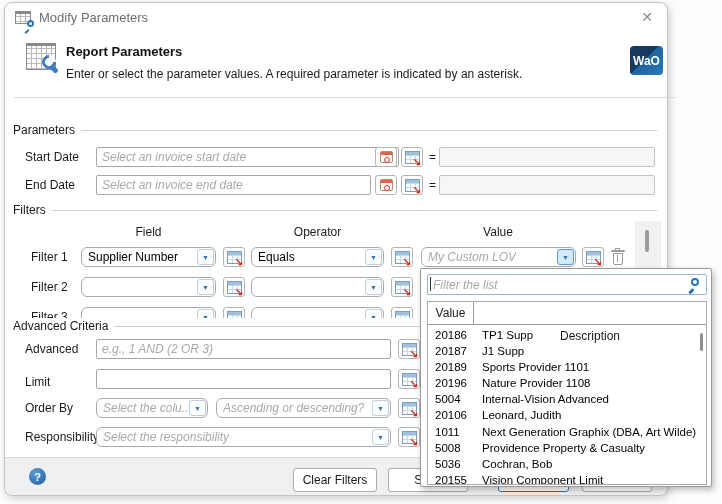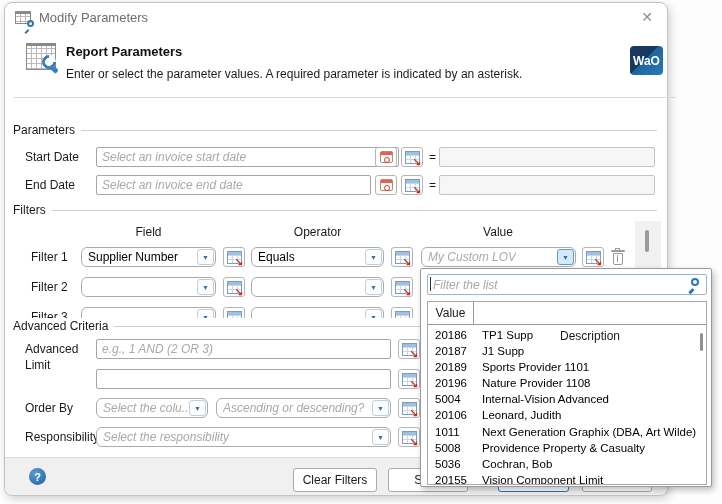--- a/index.html
+++ b/index.html
@@ -306,21 +306,21 @@
 
   <div class="lbl" style="left:20px; top:336px">Advanced</div>
   <input class="inp" style="left: 91px; top: 336px; width: 295px;" placeholder="e.g., 1 AND (2 OR 3)">
   <span class="ico-btn" style="left:393px; top:336px">
     <span class="tbl-ico">
         <span class="g-lines"></span>
         <span class="red-arw">↘</span>
       </span>
   </span>
 
-  <div class="lbl" style="left:20px; top:352px">Limit</div>
+  <div class="lbl" style="left:20px; top:369px">Limit</div>
   <input class="inp" style="left: 91px; top: 366px; width: 295px;">
   <span class="ico-btn" style="left:393px; top:366px">
     <span class="tbl-ico">
         <span class="g-lines"></span>
         <span class="red-arw">↘</span>
       </span>
   </span>
 
   <div class="lbl" style="left:20px; top:395px">Order By</div>
   <div class="select" style="left:91px; top:395px; width:112px">

